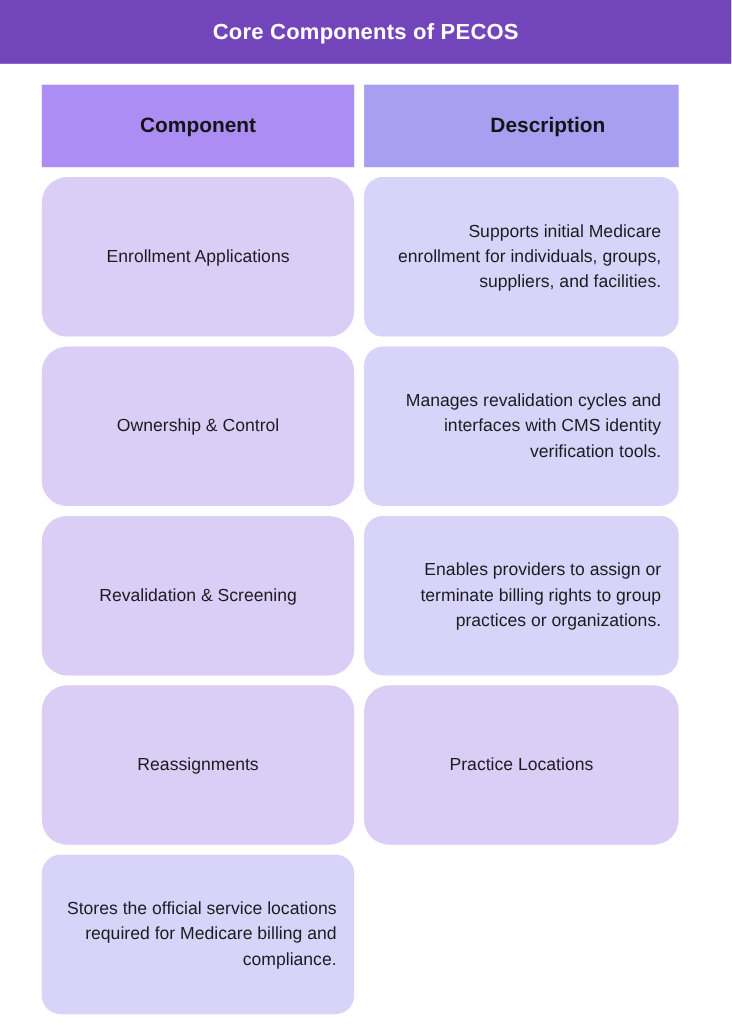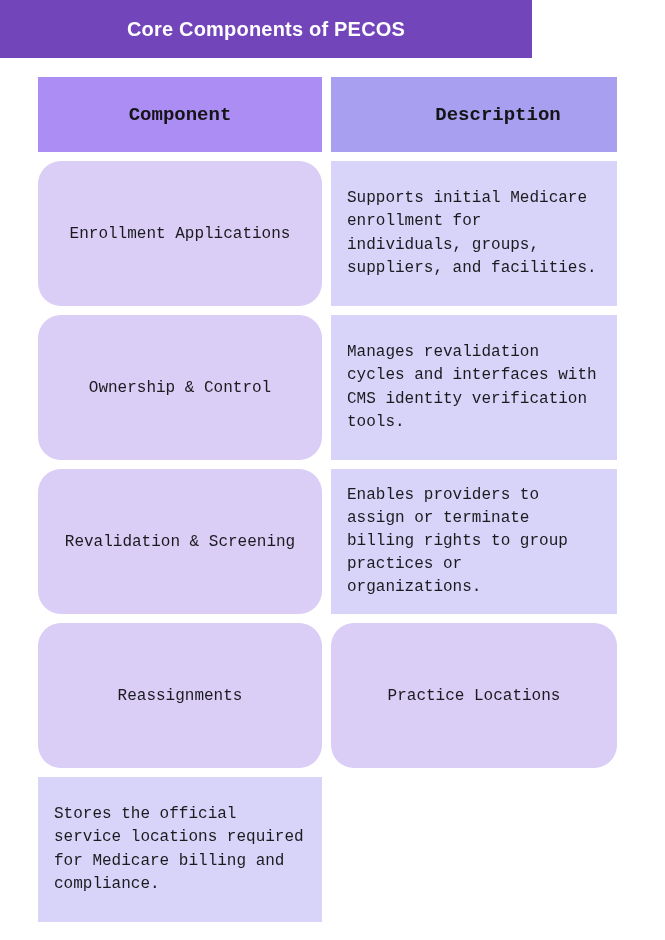--- a/index.html
+++ b/index.html
@@ -9,57 +9,57 @@
     --cell-comp-bg:#DACDF6;
     --cell-desc-bg:#D8D3F8;
     --title-color:#FFFFFF;
     --text-color:#1B1B1F;
   }
   *{margin:0;padding:0;box-sizing:border-box;}
   html,body{width:665px;height:940px;background:#ffffff;overflow:hidden;}
   body{font-family:"Liberation Sans","DejaVu Sans",sans-serif;color:var(--text-color);}
 
   .banner{
-    width:532px;height:58px;
+    width:665px;height:58px;
     background:var(--banner-bg);
     display:flex;align-items:center;justify-content:center;
   }
   .banner-title{
     color:var(--title-color);
     font-size:20px;font-weight:700;letter-spacing:.2px;
   }
 
   .table{
     margin:19px 0 0 38px;
     width:579px;
     display:grid;
     grid-template-columns:284px 286px;
     grid-template-rows:75px repeat(5,145px);
     column-gap:9px;row-gap:9px;
   }
   .cell{
     display:flex;align-items:center;justify-content:center;
-    text-align:left;
-    font-family:Liberation Mono, monospace;
+    text-align:right;
   }
   .hdr{
     font-size:19px;font-weight:700;color:#141417;
   }
   .hdr-comp{background:var(--hdr-comp-bg);}
   .hdr-desc{background:var(--hdr-desc-bg);padding-left:48px;}
   .comp{
     background:var(--cell-comp-bg);
     font-size:16px;
     padding:0 12px;
     border-radius:23px;
   }
   .desc{
     background:var(--cell-desc-bg);
     font-size:16px;line-height:1.45;
     padding:12px 16px;
+    border-radius:17px;
   }
 </style>
 </head>
 <body>
 
 <div class="banner">
   <div class="banner-title">Core Components of PECOS</div>
 </div>
 
 <div class="table">

